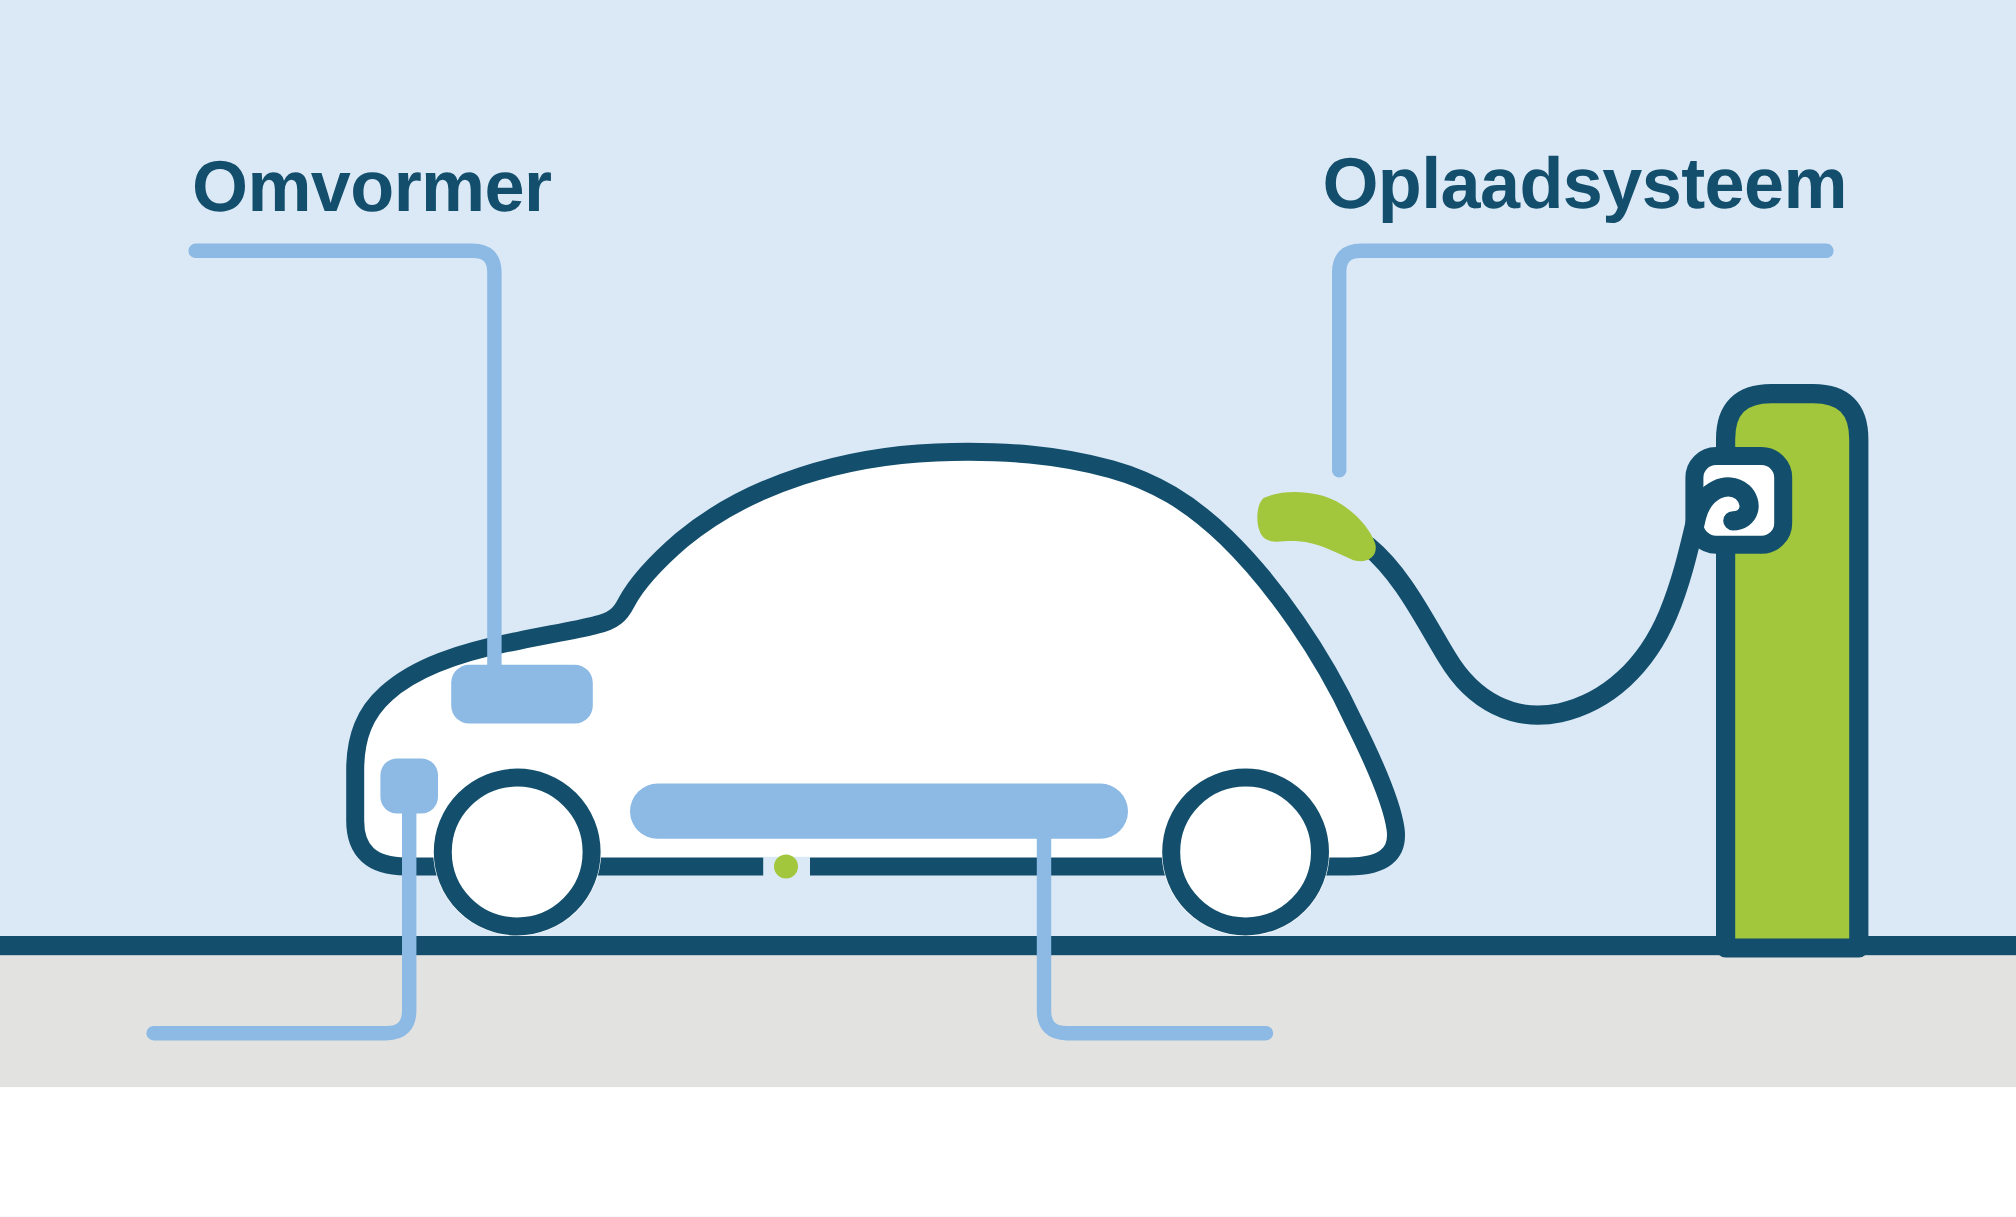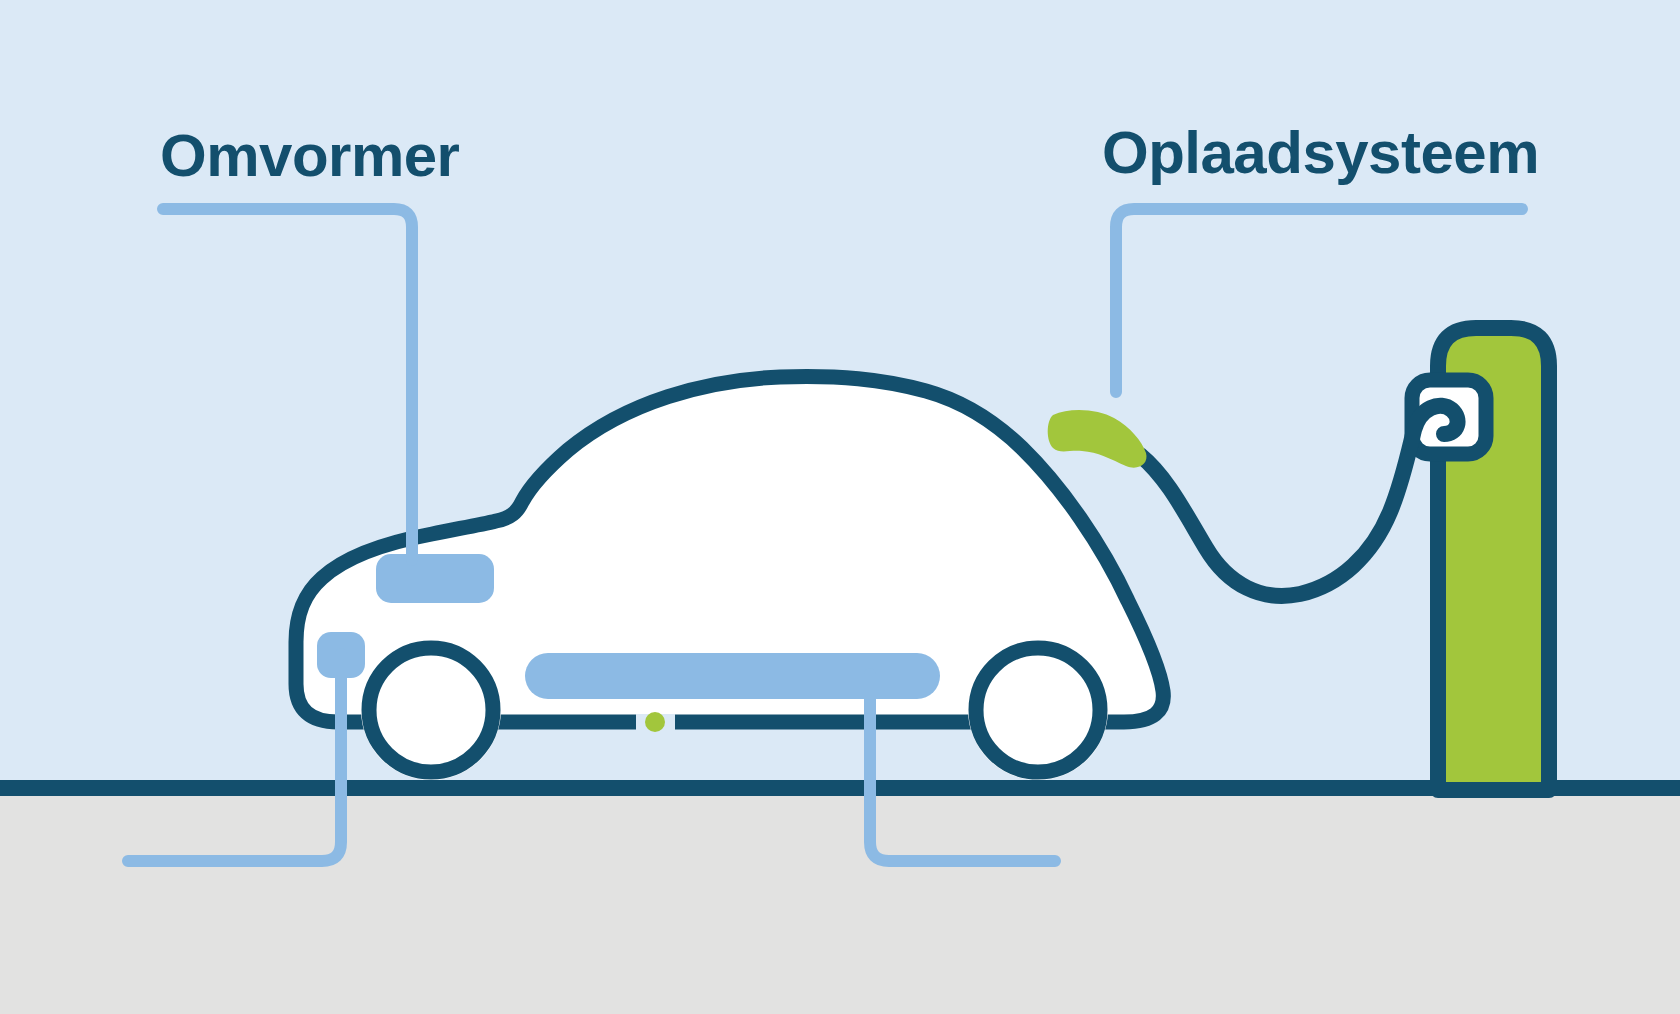--- a/index.html
+++ b/index.html
@@ -6,21 +6,21 @@
     --c-sky:#dbe9f6;
     --c-ground:#e2e2e1;
     --c-navy:#134f6d;
     --c-blue:#8cbae4;
     --c-green:#a2c63c;
     --c-white:#ffffff;
   }
   html,body{margin:0;padding:0;background:#fff;}
   .stage{
     position:relative;
-    width:1680px;height:1014px;
+    width:1680px;height:906px;
     background:var(--c-sky);
     overflow:hidden;
     font-family:"Liberation Sans", sans-serif;
   }
   .stage svg{position:absolute;left:0;top:0;}
   .label{
     position:absolute;
     font-weight:700;
     font-size:60px;
     line-height:1;

